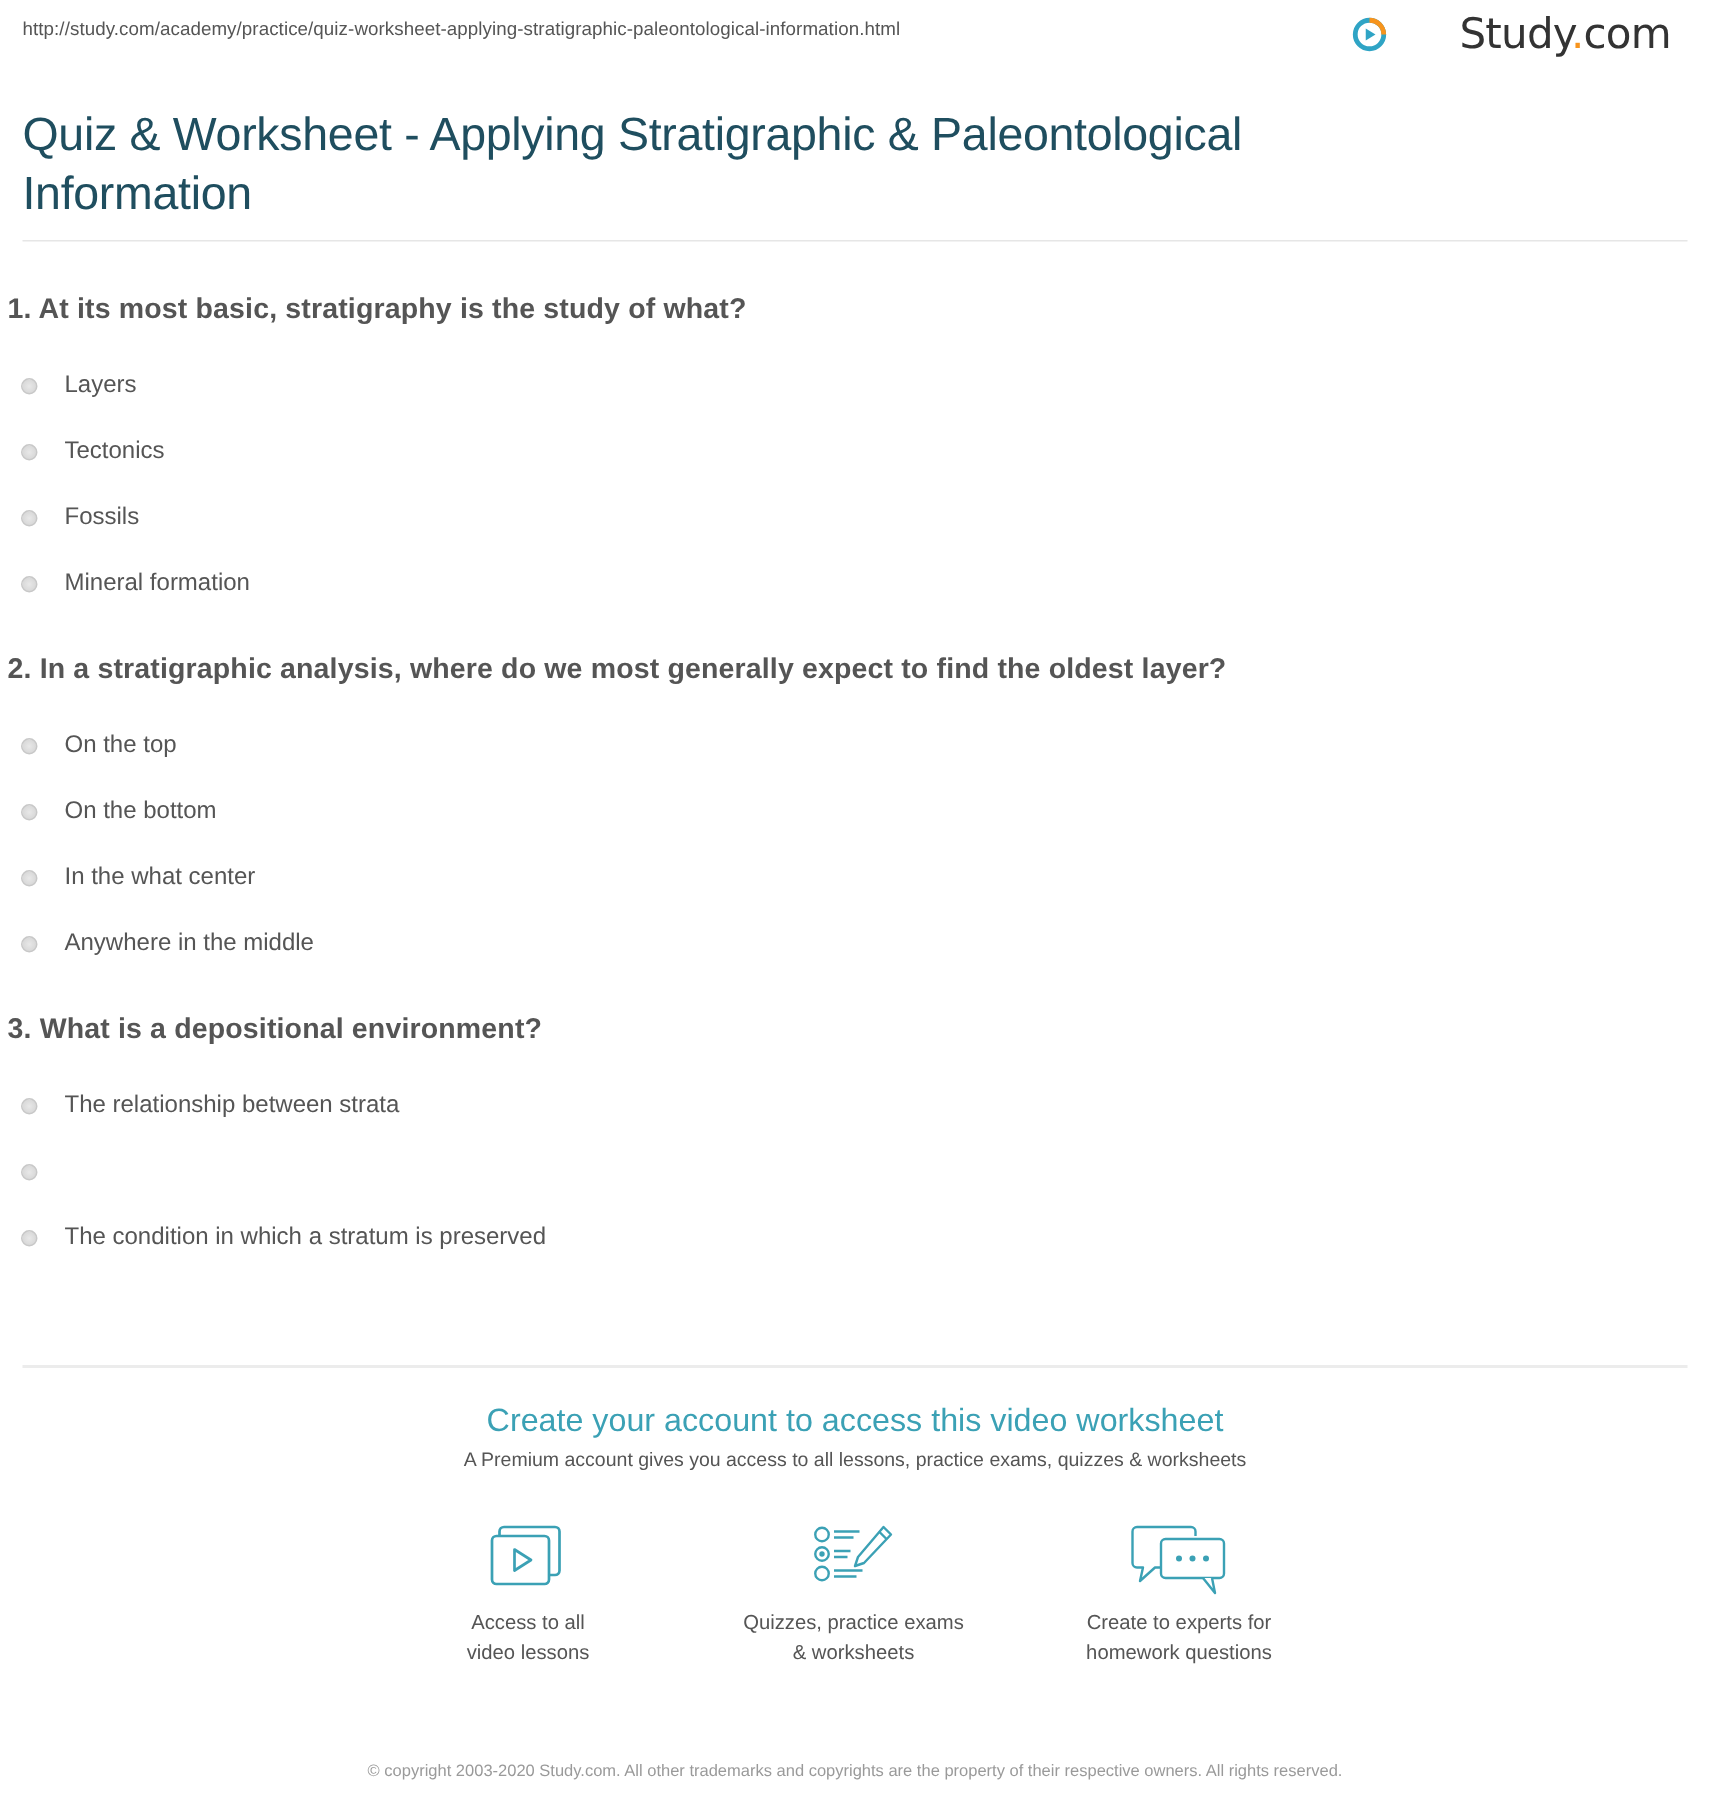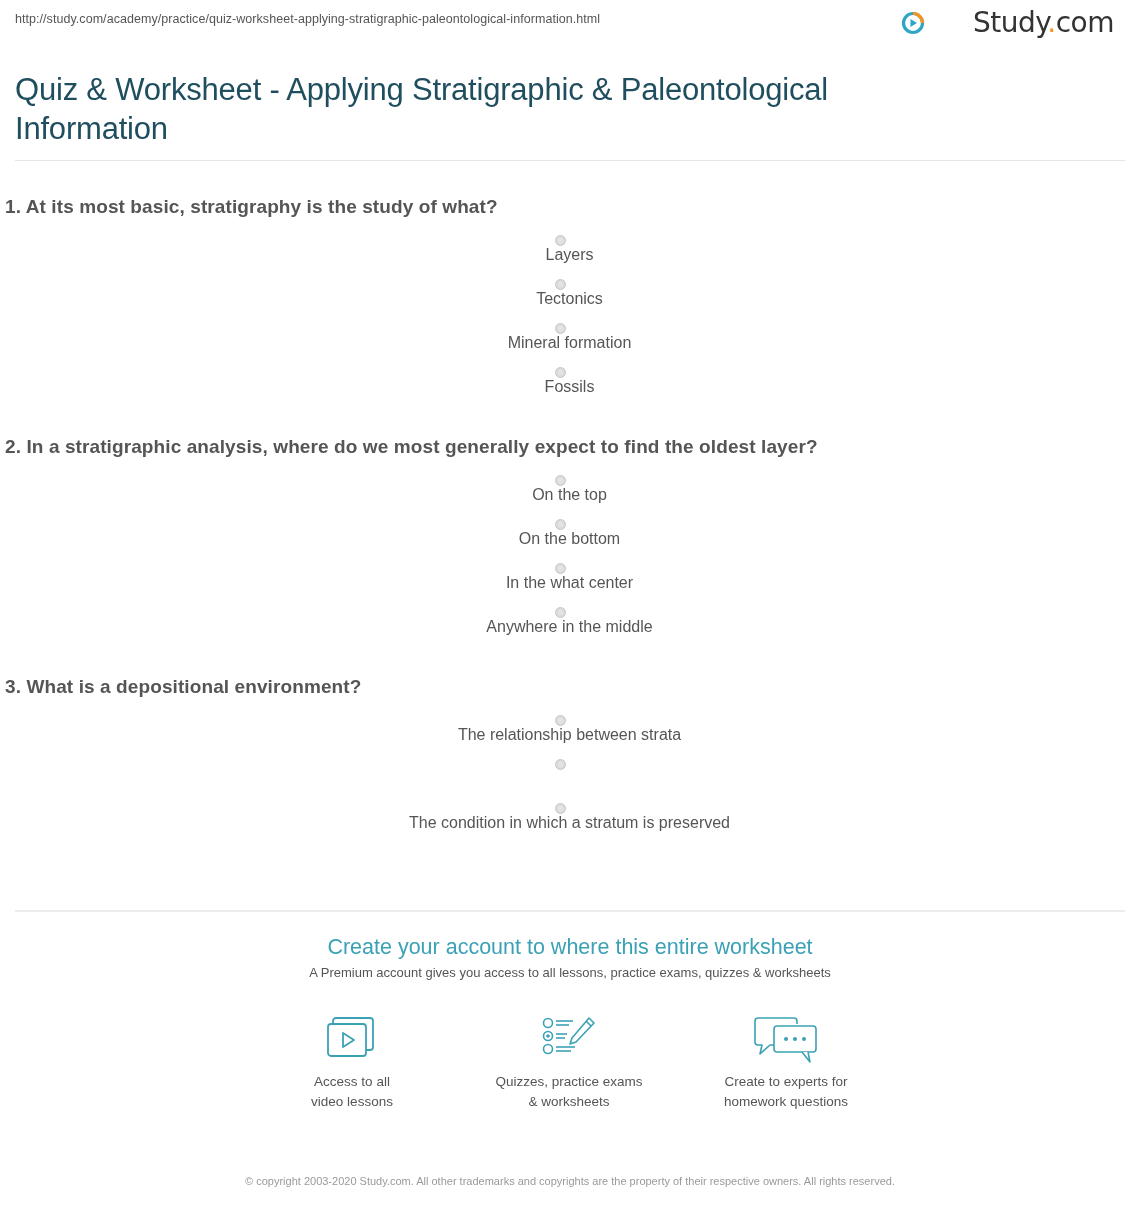--- a/index.html
+++ b/index.html
@@ -12,21 +12,21 @@
   .logo-icon { width: 24px; height: 24px; margin-right: 4px; }
   .logo-text { font-family: "DejaVu Sans", sans-serif; font-size: 28px; color: #333; font-weight: normal; letter-spacing: -0.5px; line-height: 30px; margin-left: 44px; }
   .logo-text .dot { color: #f7941d; }
 
   .page-title { position: absolute; left: 15px; top: 70px; width: 900px; font-size: 31px; line-height: 39px; color: #1f4e5f; font-family: "Liberation Sans", sans-serif; font-weight: normal; letter-spacing: -0.2px; }
   .title-rule { position: absolute; left: 15px; right: 15px; top: 160px; height: 1px; background: #e6e6e6; }
 
   .question { position: absolute; left: 5px; right: 15px; }
   .q-text { font-size: 19px; font-weight: bold; color: #555; font-family: "Liberation Sans", sans-serif; letter-spacing: 0.1px; height: 30px; line-height: 30px; }
   .options { list-style: none; margin-top: 13px; }
-  .option { display: flex; align-items: center; height: 44px; padding-left: 9px; cursor: pointer; flex-direction: column; }
+  .option { display: flex; align-items: center; height: 44px; padding-left: 9px; cursor: pointer; }
   .radio { width: 11px; height: 11px; border-radius: 50%; border: 1px solid #c8c8c8; background: radial-gradient(circle at 50% 50%, #e8e8e8 0%, #d2d2d2 100%); margin-right: 18px; flex-shrink: 0; }
   .opt-label { font-size: 16px; color: #555; font-family: "Liberation Sans", sans-serif; }
 
   .q1 { top: 192px; }
   .q2 { top: 432px; }
   .q3 { top: 672px; }
 
   .bottom-rule { position: absolute; left: 15px; right: 15px; top: 910px; height: 2px; background: #ececec; }
 
   .cta { position: absolute; left: 0; right: 0; top: 932px; text-align: center; }
@@ -67,25 +67,25 @@
     <li class="option">
         <span class="radio"></span>
         <span class="opt-label">Layers</span>
       </li>
     <li class="option">
         <span class="radio"></span>
         <span class="opt-label">Tectonics</span>
       </li>
     <li class="option">
         <span class="radio"></span>
-        <span class="opt-label">Mineral formation</span>
+        <span class="opt-label">Fossils</span>
       </li>
     <li class="option">
         <span class="radio"></span>
-        <span class="opt-label">Fossils</span>
+        <span class="opt-label">Mineral formation</span>
       </li>
   </ul>
 </div>
 
 <div class="question q2">
   <div class="q-text">2. In a stratigraphic analysis, where do we most generally expect to find the oldest layer?</div>
   <ul class="options">
     <li class="option">
         <span class="radio"></span>
         <span class="opt-label">On the top</span>
@@ -118,21 +118,21 @@
     <li class="option">
         <span class="radio"></span>
         <span class="opt-label">The condition in which a stratum is preserved</span>
       </li>
   </ul>
 </div>
 
 <div class="bottom-rule"></div>
 
 <div class="cta">
-  <div class="cta-title">Create your account to where this entire worksheet</div>
+  <div class="cta-title">Create your account to access this video worksheet</div>
   <div class="cta-sub">A Premium account gives you access to all lessons, practice exams, quizzes &amp; worksheets</div>
 </div>
 
 <div class="features">
   <div class="feature f1">
     <svg width="52" height="44" viewBox="0 0 52 44">
       <rect x="7" y="2" width="40" height="32" rx="3" fill="none" stroke="#3ba1b5" stroke-width="1.8"></rect>
       <rect x="2" y="8" width="38" height="32" rx="3" fill="#fff" stroke="#3ba1b5" stroke-width="1.8"></rect>
       <path d="M17 17 L28 24 L17 31 Z" fill="none" stroke="#3ba1b5" stroke-width="1.8" stroke-linejoin="round"></path>
     </svg>

